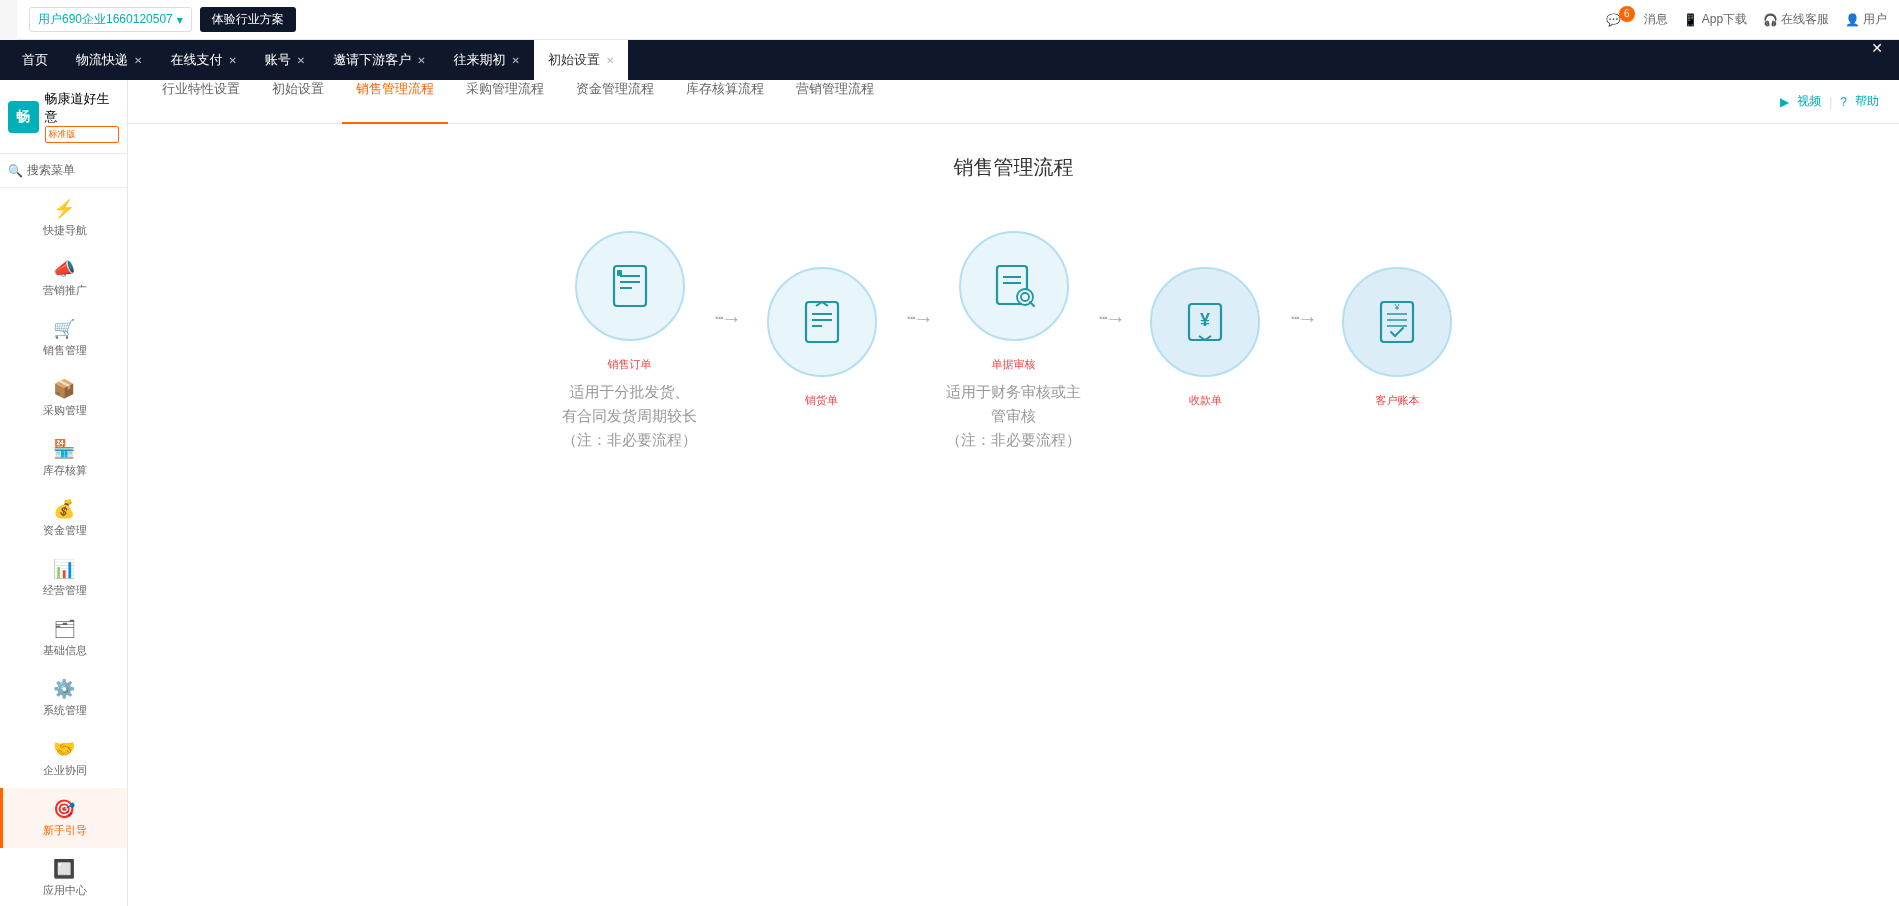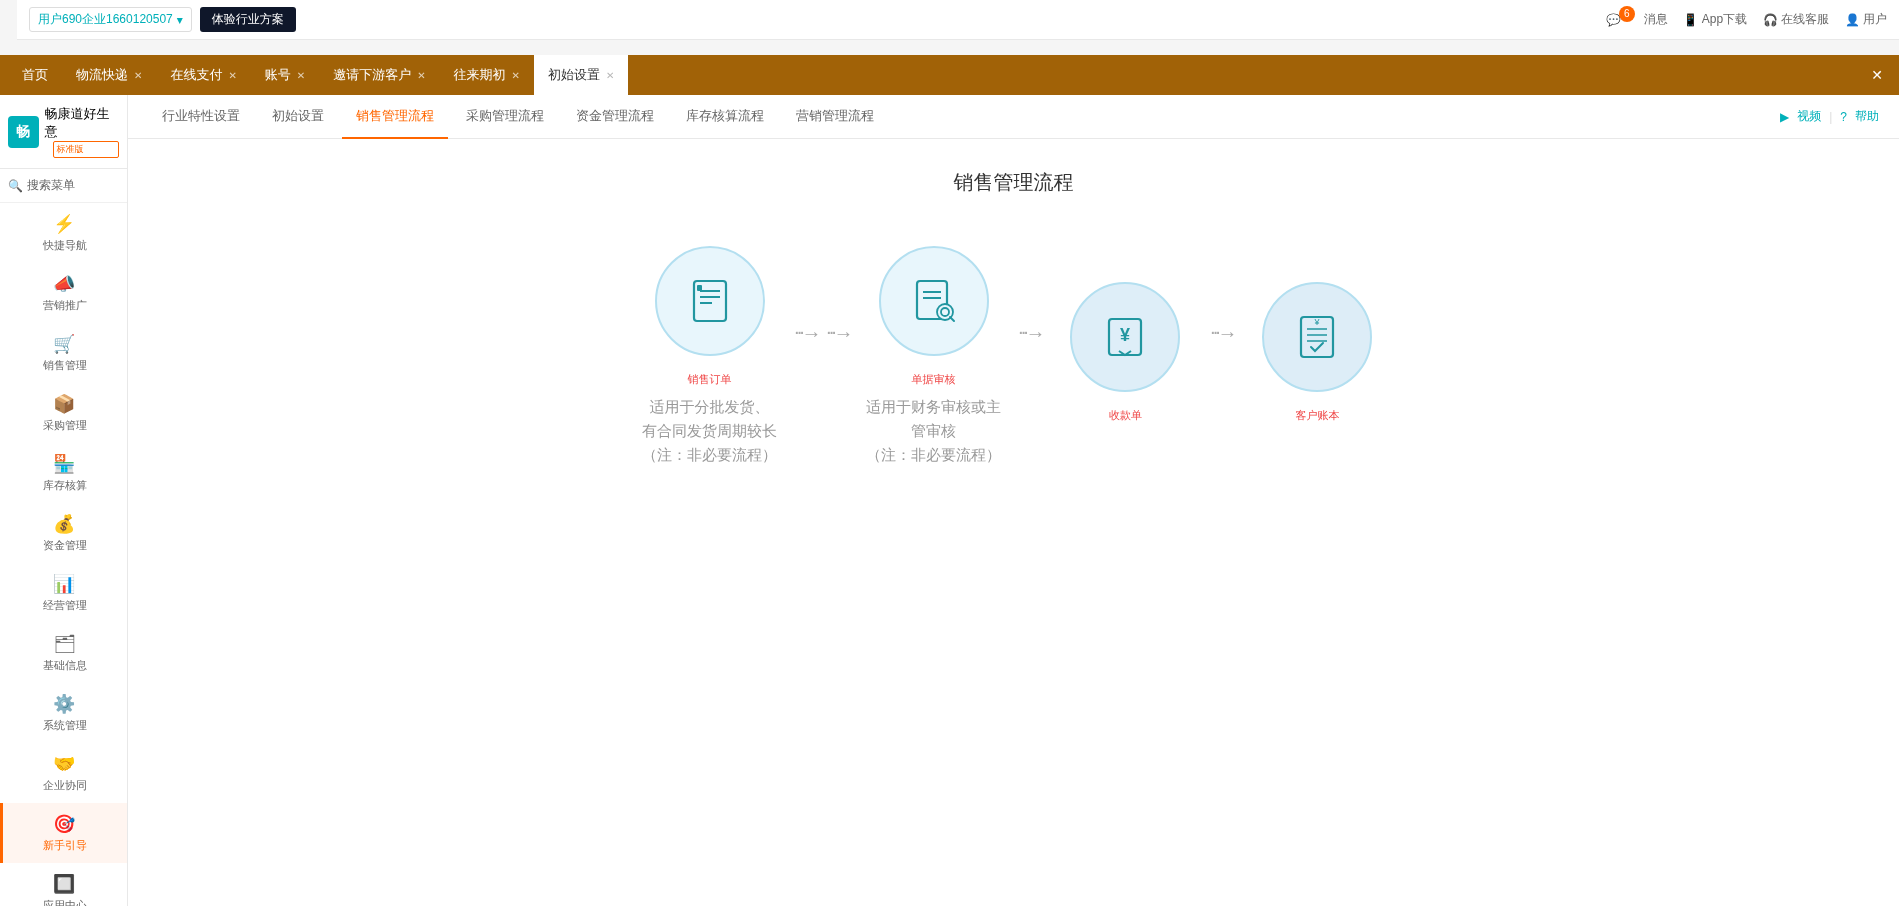--- a/index.html
+++ b/index.html
@@ -9,45 +9,45 @@
     .topbar { display: flex; align-items: center; justify-content: space-between; background: #fff; height: 40px; padding: 0 12px; border-bottom: 1px solid #e8e8e8; margin-left: 17px; }
     .topbar-left { display: flex; align-items: center; gap: 8px; }
     .user-select { display: flex; align-items: center; gap: 4px; border: 1px solid #ddd; padding: 3px 8px; border-radius: 3px; cursor: pointer; color: #333; font-size: 12px; }
     .user-select span { color: #00b0b9; }
     .trial-btn { background: #0f172a; color: #fff; border: none; padding: 4px 12px; border-radius: 3px; cursor: pointer; font-size: 12px; }
     .topbar-right { display: flex; align-items: center; gap: 16px; color: #666; font-size: 12px; }
     .topbar-right-item { display: flex; align-items: center; gap: 3px; cursor: pointer; }
     .badge { background: #f60; color: #fff; border-radius: 50%; width: 16px; height: 16px; font-size: 10px; display: flex; align-items: center; justify-content: center; position: relative; top: -6px; left: -6px; }
 
     
-    .navtabs { background: #a16207; display: flex; align-items: center; height: 40px; padding: 0 8px; margin-top: 15px; }
+    .navtabs { background: #0f172a; display: flex; height: 40px; padding: 0 8px; }
     .navtab { color: #fff; padding: 0 14px; height: 40px; display: flex; align-items: center; font-size: 13px; cursor: pointer; position: relative; gap: 4px; }
     .navtab.active-underline { background: #fff; color: #00b0b9; }
     .navtab .close-icon { font-size: 10px; opacity: 0.7; margin-left: 2px; }
     .nav-close-x { color: #fff; font-size: 14px; margin-left: auto; cursor: pointer; padding: 0 8px; }
 
     
     .main-layout { display: flex; flex: 1; overflow: hidden; }
 
     
     .sidebar { width: 128px; background: #fff; border-right: 1px solid #e8e8e8; display: flex; flex-direction: column; }
     .sidebar-logo { padding: 10px 8px; display: flex; align-items: center; gap: 6px; border-bottom: 1px solid #e8e8e8; }
     .logo-icon { width: 32px; height: 32px; background: #00b0b9; border-radius: 4px; display: flex; align-items: center; justify-content: center; color: #fff; font-size: 14px; font-weight: bold; }
-    .logo-tag { font-size: 9px; color: #f60; border: 1px solid #f60; padding: 1px 3px; border-radius: 2px; margin-left: 8px; }
+    .logo-tag { font-size: 9px; color: #f60; border: 1px solid #f60; padding: 1px 3px; border-radius: 2px; }
     .sidebar-search { display: flex; align-items: center; gap: 4px; padding: 8px; color: #666; cursor: pointer; font-size: 12px; border-bottom: 1px solid #f0f0f0; }
     .sidebar-item { display: flex; flex-direction: column; align-items: center; padding: 10px 4px; cursor: pointer; color: #666; font-size: 11px; gap: 3px; border-left: 3px solid transparent; }
     .sidebar-item.active { background: #fff5f0; color: #f60; border-left: 3px solid #f60; }
     .sidebar-item .s-icon { font-size: 18px; }
 
     
     .content-area { flex: 1; background: #f5f5f5; display: flex; flex-direction: column; overflow: hidden; }
 
     
     .subtabs { background: #fff; padding: 0 20px; display: flex; align-items: center; border-bottom: 1px solid #e8e8e8; height: 44px; gap: 4px; }
-    .subtab { padding: 0 14px; height: 44px; display: flex; align-items: center; font-size: 13px; cursor: pointer; color: #666; border-bottom: 2px solid transparent; white-space: nowrap; }
+    .subtab { padding: 0 14px; height: 44px; display: flex; align-items: flex-start; font-size: 13px; cursor: pointer; color: #666; border-bottom: 2px solid transparent; white-space: nowrap; }
     .subtab.active { color: #f60; border-bottom: 2px solid #f60; }
     .subtab-helper { margin-left: auto; display: flex; align-items: center; gap: 8px; color: #00b0b9; font-size: 12px; cursor: pointer; }
     .subtab-helper-sep { color: #ddd; }
 
     
     .page-content { flex: 1; background: #fff; margin: 0; padding: 30px 20px; overflow-y: auto; display: flex; flex-direction: column; align-items: center; }
     .page-title { font-size: 20px; color: #333; margin-bottom: 50px; font-weight: normal; }
 
     
     .flow-diagram { display: flex; align-items: center; justify-content: center; gap: 0; width: 100%; }
@@ -235,20 +235,33 @@
               <line x1="16" y1="28" x2="28" y2="28" stroke="#2196a0" stroke-width="2"></line>
               <rect x="13" y="10" width="5" height="6" rx="1" fill="#2196a0"></rect>
             </svg>
           </div>
           <div class="flow-name">销售订单</div>
           <div class="flow-desc">适用于分批发货、<br>有合同发货周期较长<br>（注：非必要流程）</div>
         </div>
 
         <div class="flow-arrow">···→</div>
 
+        <div class="flow-step">
+          <div class="flow-circle">
+            <svg viewBox="0 0 52 52" fill="none" xmlns="http://www.w3.org/2000/svg">
+              <rect x="10" y="6" width="32" height="40" rx="3" stroke="#2196a0" stroke-width="2.2" fill="none"></rect>
+              <line x1="16" y1="18" x2="36" y2="18" stroke="#2196a0" stroke-width="2"></line>
+              <line x1="16" y1="24" x2="36" y2="24" stroke="#2196a0" stroke-width="2"></line>
+              <line x1="16" y1="30" x2="26" y2="30" stroke="#2196a0" stroke-width="2"></line>
+              <path d="M20 10 L26 6 L32 10" stroke="#2196a0" stroke-width="2" fill="none"></path>
+            </svg>
+          </div>
+          <div class="flow-name">销货单</div>
+          <div class="flow-desc"></div>
+        </div>
 
         <div class="flow-arrow">···→</div>
 
         <div class="flow-step">
           <div class="flow-circle">
             <svg viewBox="0 0 52 52" fill="none" xmlns="http://www.w3.org/2000/svg">
               <rect x="9" y="6" width="30" height="38" rx="3" stroke="#2196a0" stroke-width="2.2" fill="none"></rect>
               <line x1="15" y1="17" x2="33" y2="17" stroke="#2196a0" stroke-width="2"></line>
               <line x1="15" y1="23" x2="33" y2="23" stroke="#2196a0" stroke-width="2"></line>
               <circle cx="37" cy="37" r="8" fill="#e8f6fc" stroke="#2196a0" stroke-width="1.8"></circle>

